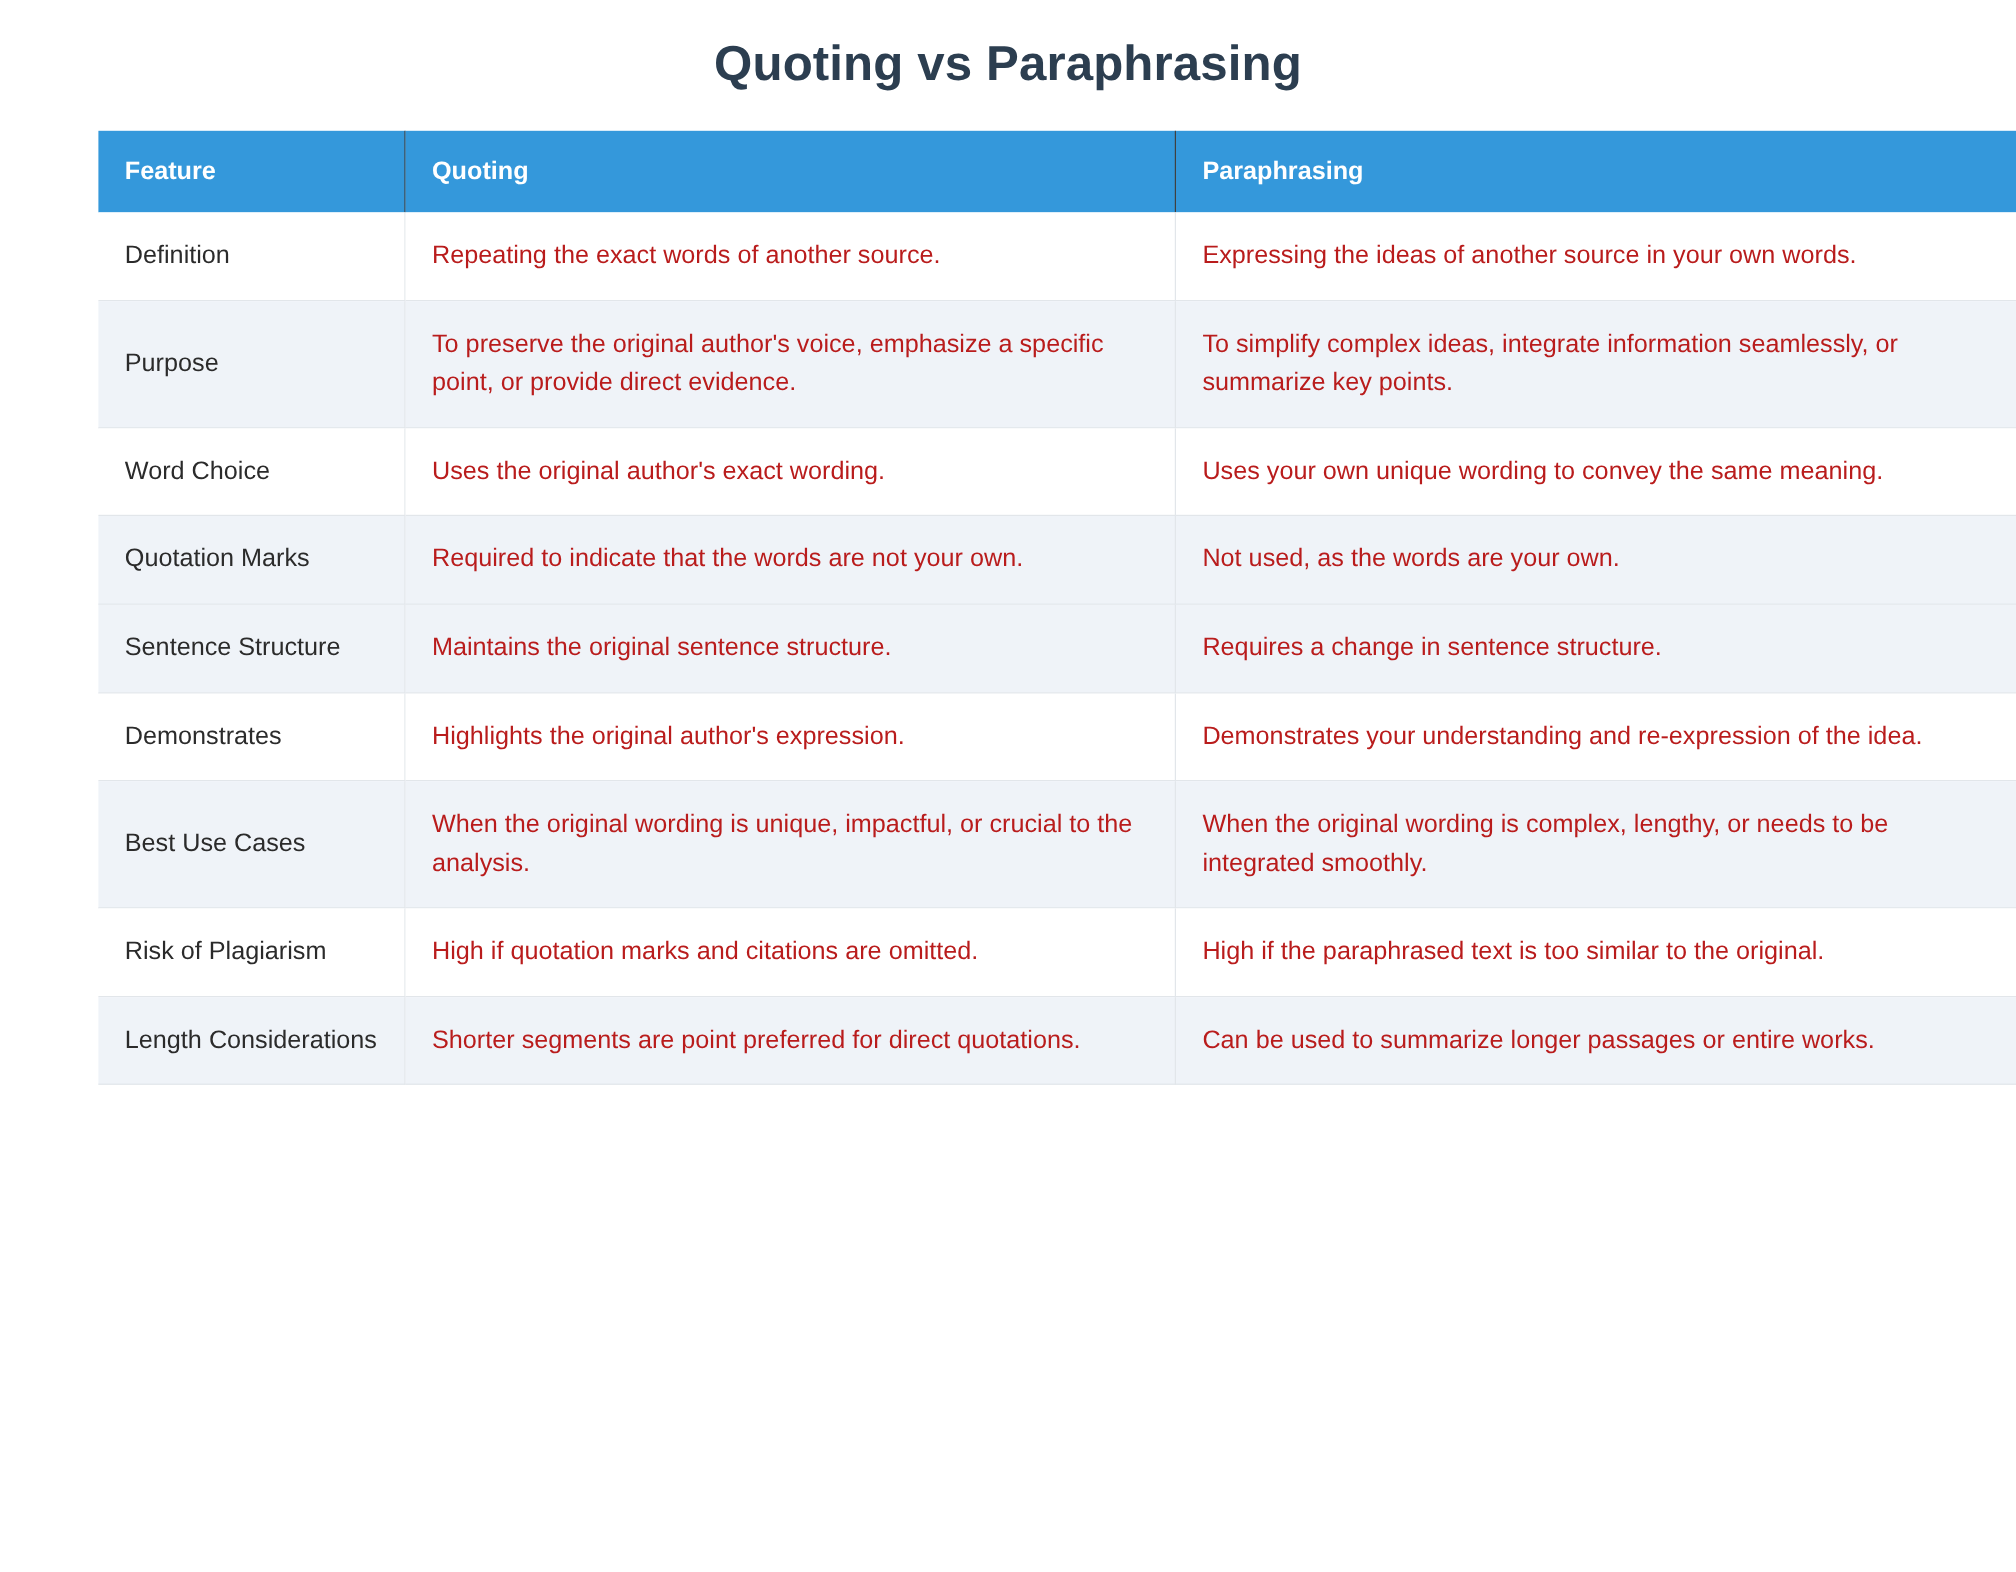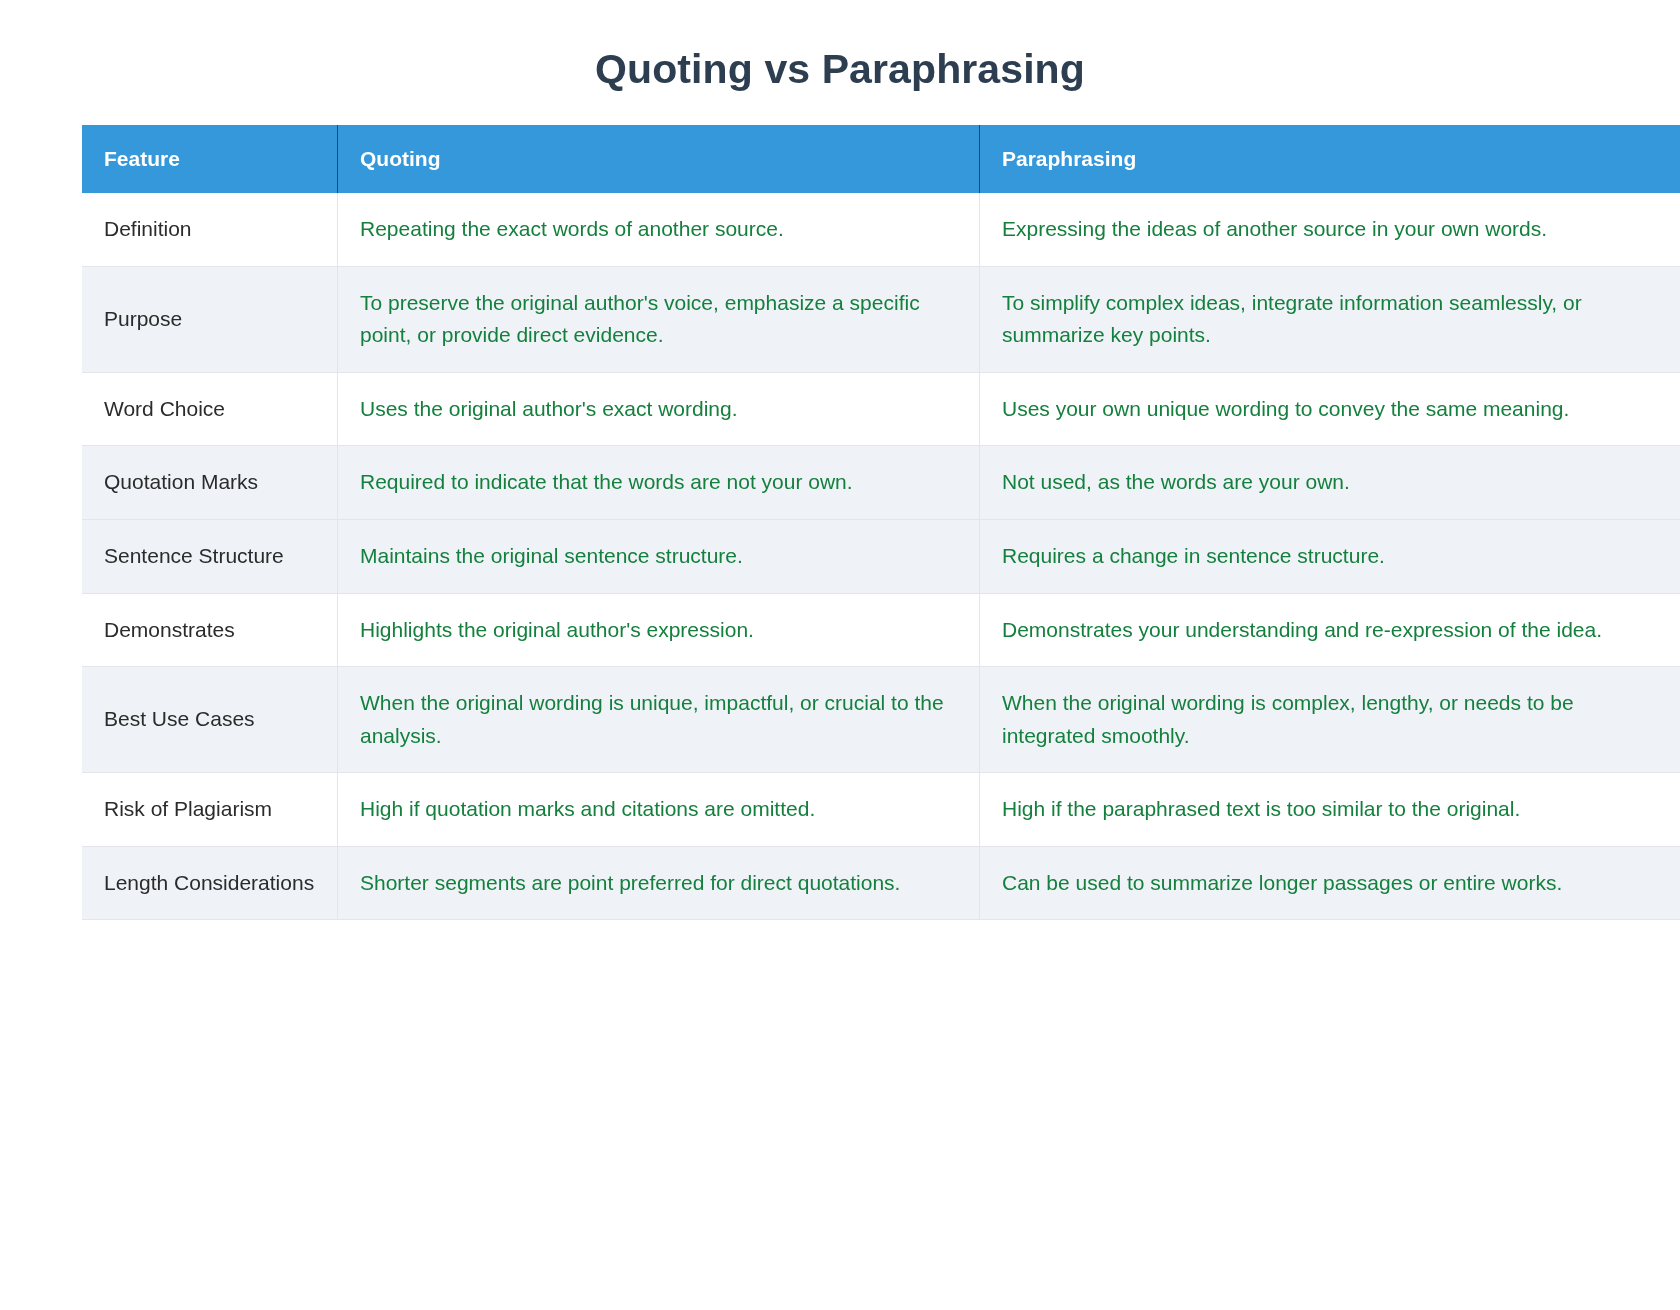--- a/index.html
+++ b/index.html
@@ -10,21 +10,21 @@
   body {
     width: 1680px;
     height: 1310px;
     font-family: "Liberation Sans", sans-serif;
     overflow: hidden;
   }
   .page {
     width: 1680px;
     height: 1310px;
     box-sizing: border-box;
-    padding: 16px;
+    padding: 0;
     position: relative;
   }
   .page-title {
     text-align: center;
     color: #2c3e50;
     font-size: 41px;
     font-weight: bold;
     letter-spacing: 0.1px;
     margin: 0;
     padding-top: 28px;
@@ -62,21 +62,21 @@
     border: none;
     border-right: 1px solid #404040;
     height: 40px;
     box-sizing: border-box;
   }
   table.compare thead th.last { border-right: none; }
 
   table.compare tbody td {
     padding: 20px 22px;
     vertical-align: middle;
-    color: #15803d;
+    color: #b91c1c;
     font-size: 21px;
     line-height: 1.55;
     border-right: 1px solid #e2e6ea;
     border-bottom: 1px solid #e2e6ea;
     background: #ffffff;
     word-wrap: break-word;
   }
   table.compare tbody td.last { border-right: none; }
   table.compare tbody tr.alt td { background: #eff3f8; }
   table.compare tbody tr:last-child td { border-bottom: 1px solid #e2e6ea; }

